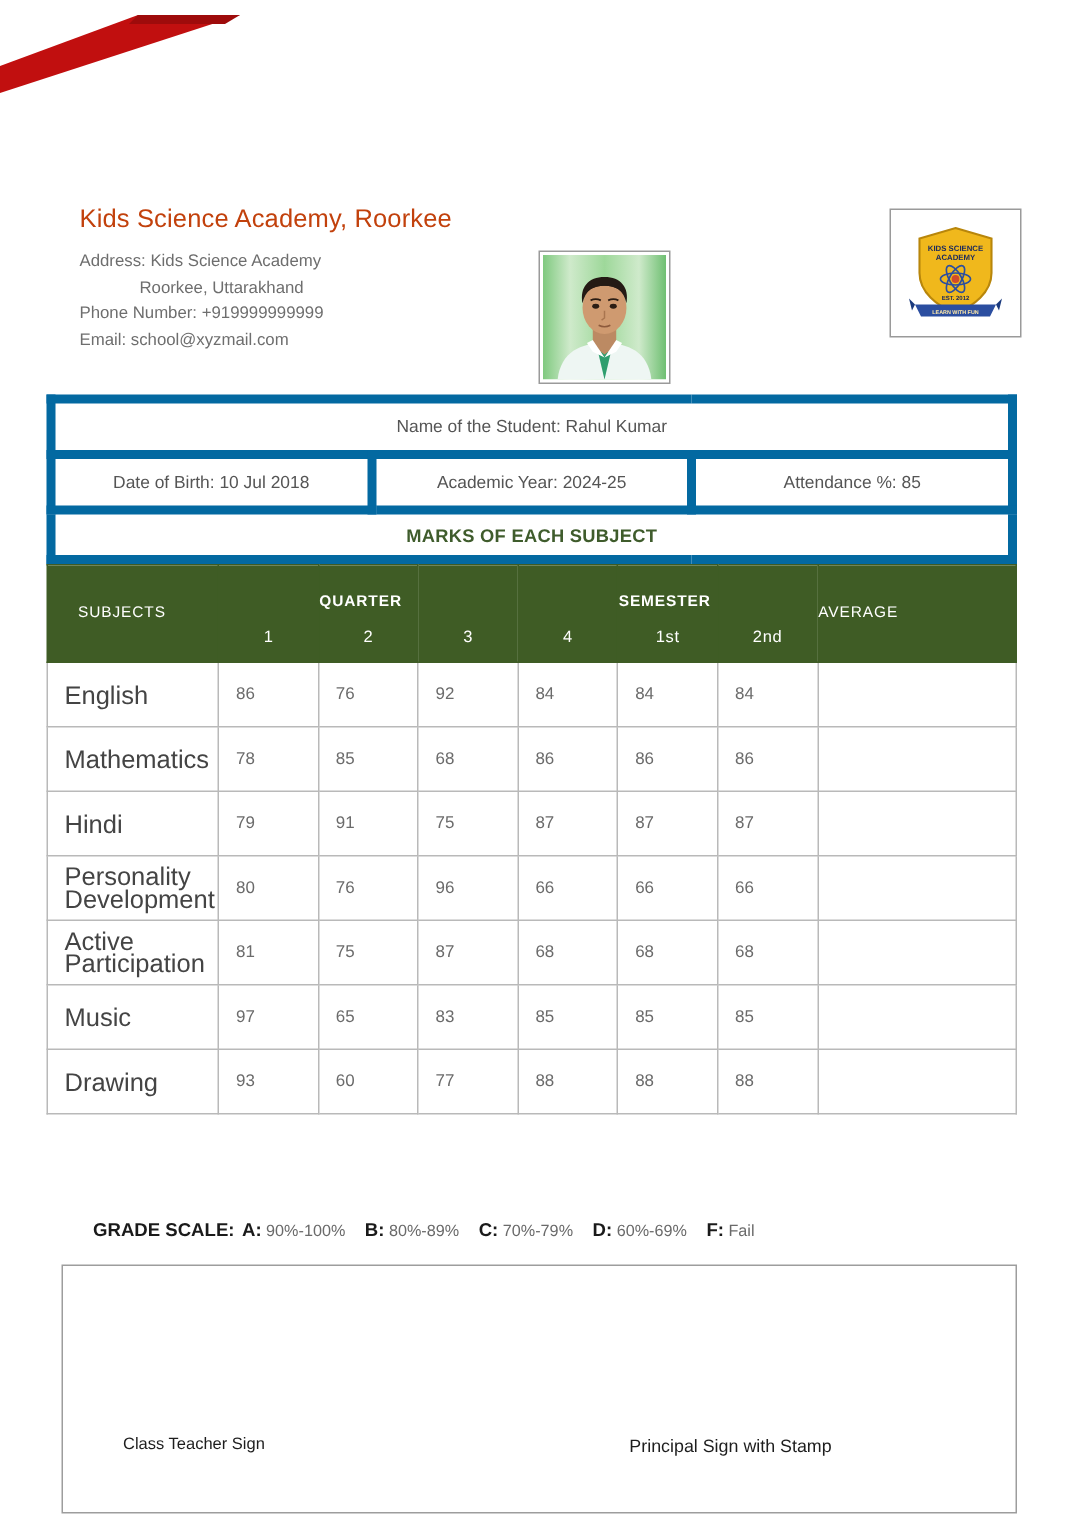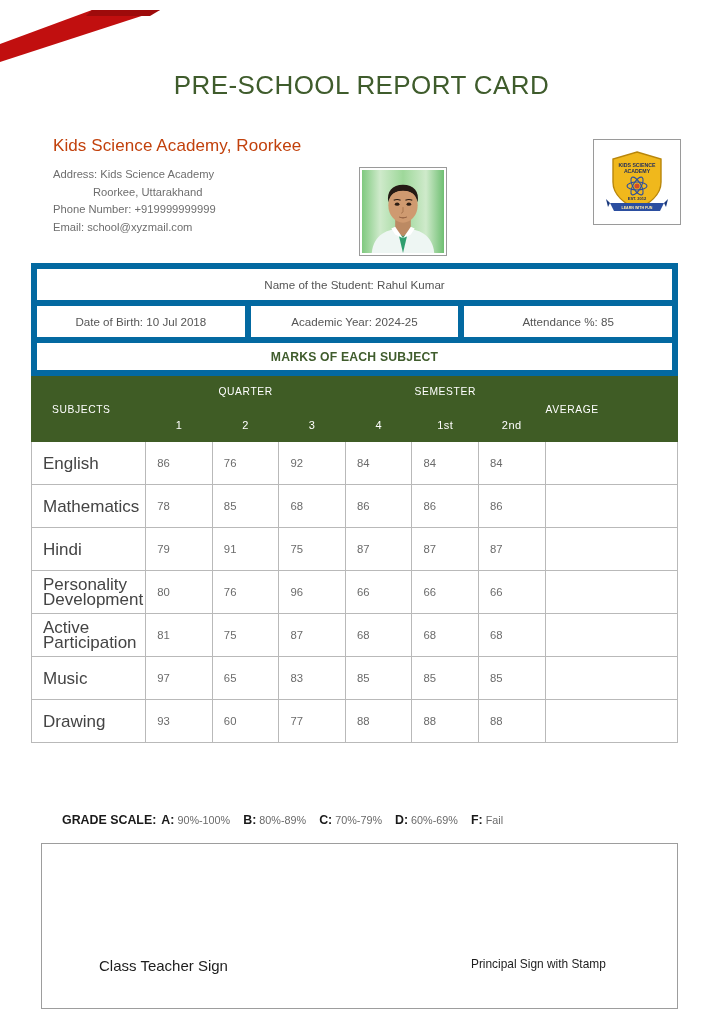--- a/index.html
+++ b/index.html
@@ -125,22 +125,22 @@
     color: #ffffff;
     border: 1px solid #3f5c25;
     padding: 0;
     vertical-align: middle;
     text-align: center;
     font-size: 10.3px;
     letter-spacing: .5px;
   }
   .hdr-wrap { position: relative; height: 64px; }
   .hdr-group {
-    position: absolute; left: 0; right: 0; top: 9px;
-    text-align: center; font-size: 10.3px; letter-spacing: .6px;
+    position: absolute; left: 0; right: 0; top: 19px;
+    text-align: left; font-size: 10.3px; letter-spacing: .6px; font-weight: bold;
   }
   .hdr-num {
     position: absolute; left: 0; right: 0; bottom: 10px;
     text-align: center; font-size: 11px;
   }
   .hdr-mid {
     position: absolute; left: 0; right: 0; top: 50%;
     transform: translateY(-50%);
     text-align: left; font-size: 10.3px; letter-spacing: .6px;
   }
@@ -191,43 +191,42 @@
     line-height: 19px;
     color: #1d1d1d;
   }
   .sign-row {
     position: absolute;
     left: 0; right: 0;
     top: 113px;
     display: flex;
   }
   .sign-teacher {
-    margin-left: 57px;
-    font-size: 15px;
+    margin-left: 40px;
+    font-size: 11px;
     color: #1d1d1d;
   }
   .sign-principal {
     margin-left: 243px;
     font-size: 11.9px;
     color: #1d1d1d;
   }
 </style>
 </head>
 <body>
 
 <div class="page">
 
   <div class="ribbon">
     <svg width="160" height="62" viewBox="0 0 160 62">
       <polygon points="0,44 92,10 160,10 0,62" fill="#c10f0f"></polygon>
       <polygon points="92,10 160,10 150,16 86,16" fill="#9e0b0b"></polygon>
     </svg>
   </div>
 
-  <div class="title">PRE-SCHOOL REPORT CARD</div>
 
   <div class="school-block">
     <div class="school-name">Kids Science Academy, Roorkee</div>
     <div class="addr-line">Address: Kids Science Academy</div>
     <div class="addr-line indent">Roorkee, Uttarakhand</div>
     <div class="addr-line">Phone Number: +919999999999</div>
     <div class="addr-line">Email: school@xyzmail.com</div>
   </div>
 
   <div class="photo-frame">

